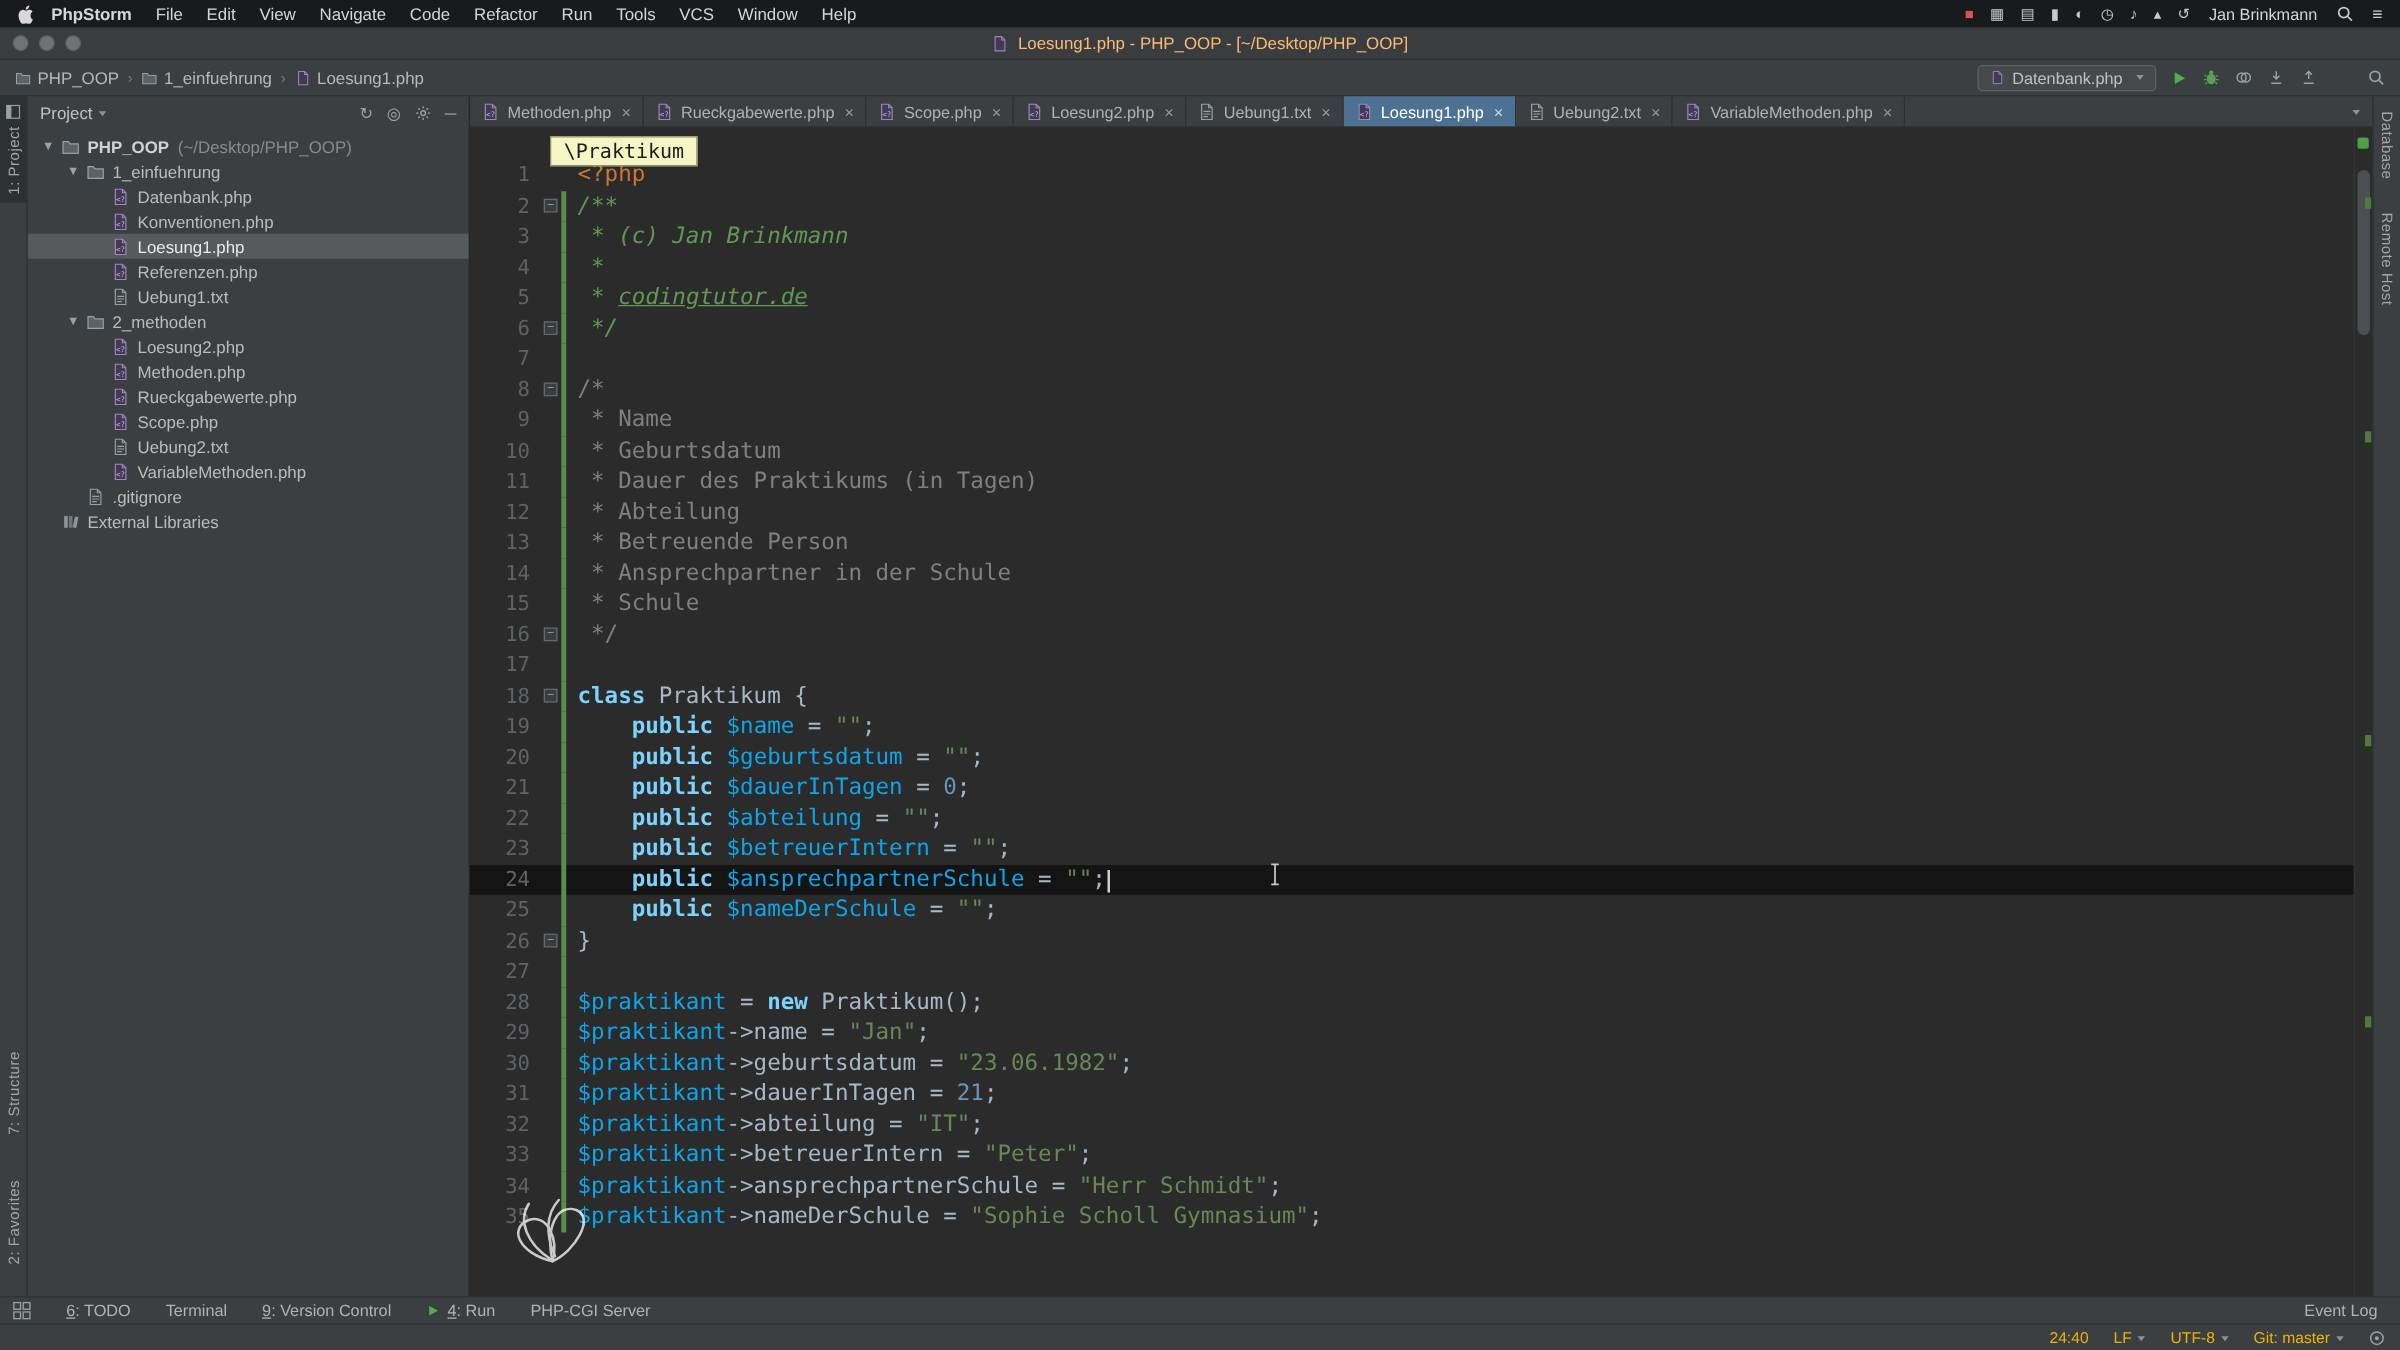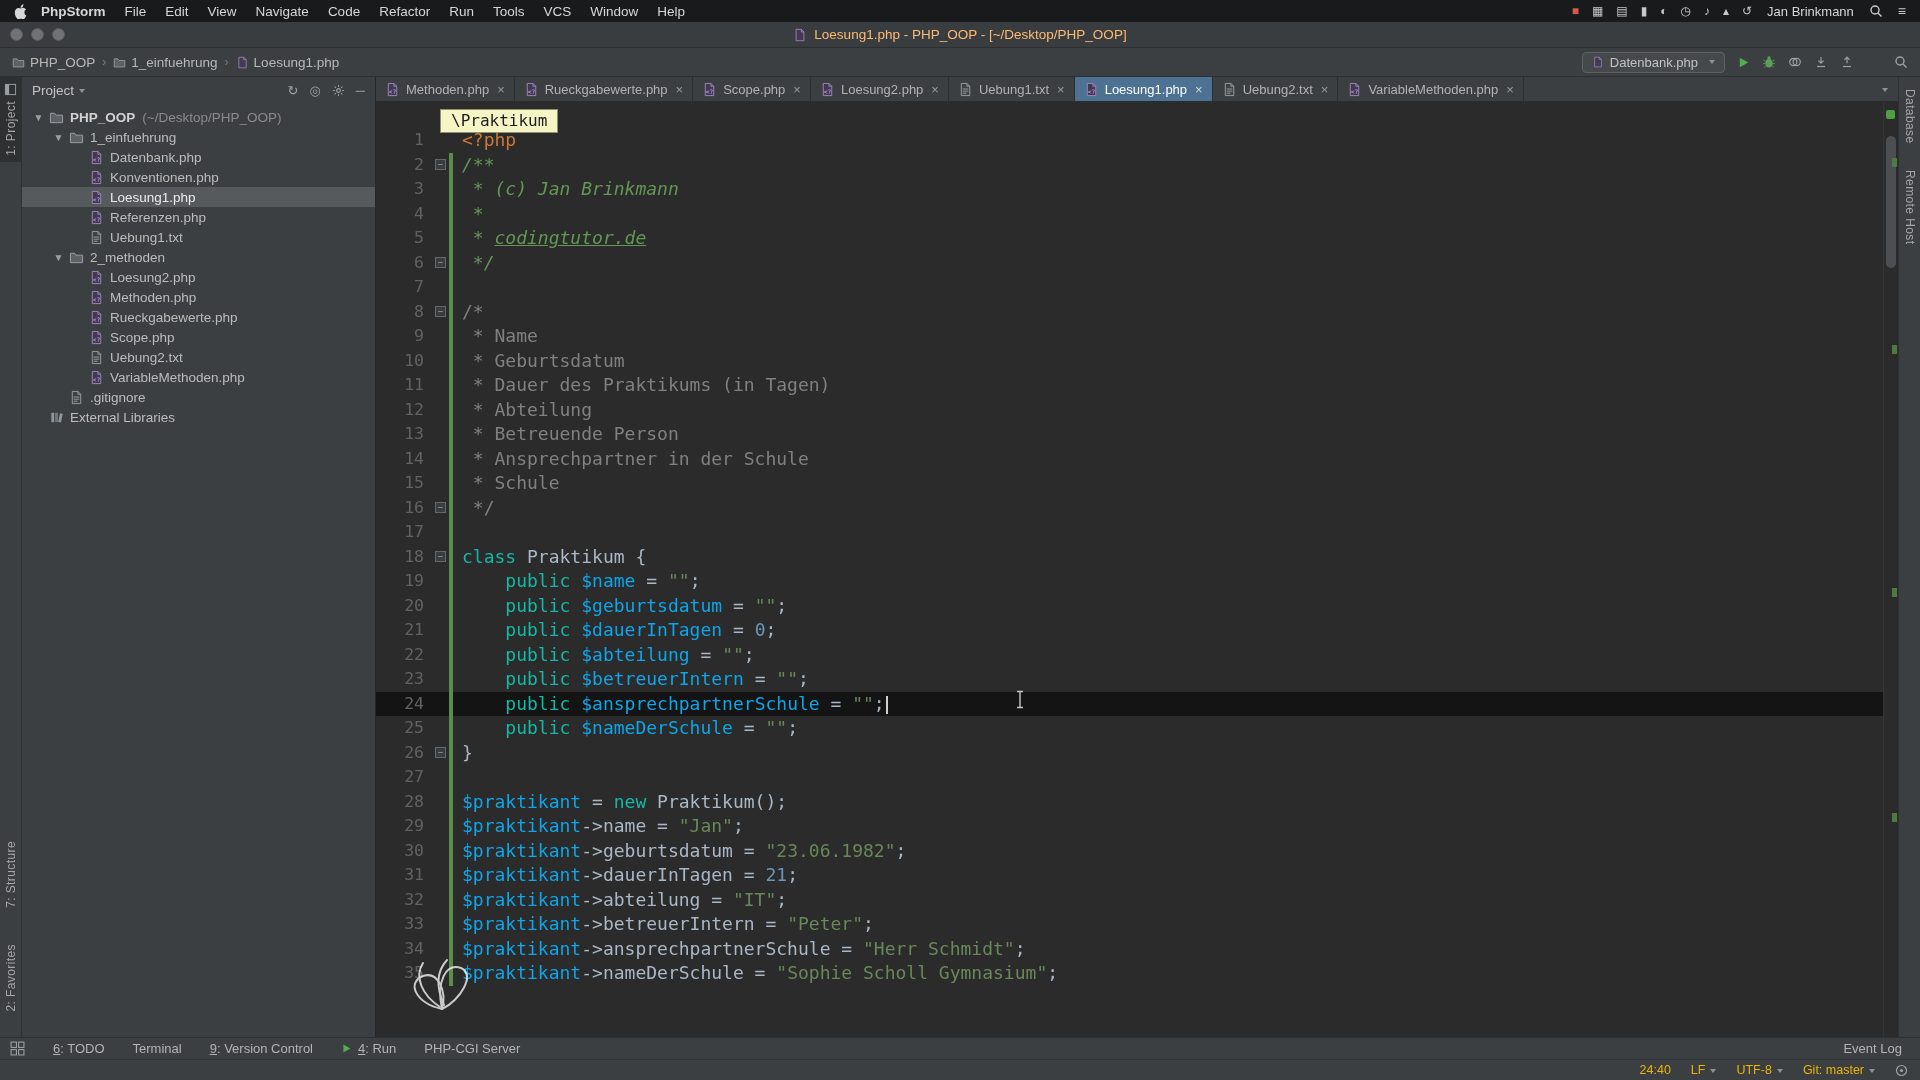--- a/index.html
+++ b/index.html
@@ -83,21 +83,21 @@
   .code-row { display:flex; height:24.5px; line-height:24.5px; white-space:pre; }
   .code-row.hl { background:#141414; }
   .ln { width:56px; text-align:right; color:#606366; font-size:16.5px; padding-right:8px; flex:none; }
   .fold { width:17px; flex:none; display:flex; align-items:center; justify-content:center; }
   .fold-box { width:11px; height:11px; border:1px solid #65696b; color:#9a9a9a; background:#3a3d3f;
               font-size:9px; line-height:9px; display:flex; align-items:center; justify-content:center; }
   .strip { width:4px; flex:none; }
   .strip.chg { background:#5a8c4c; }
   .code-text { padding-left:9px; flex:1; color:#a9b7c6; }
   .tk-tag { color:#cc7832; }
-  .tk-kw { color:#14b8a6; font-weight:normal; }
+  .tk-kw { color:#7dd3fc; font-weight:bold; }
   .tk-doc { color:#629755; font-style:italic; }
   .tk-doclink { color:#629755; font-style:italic; text-decoration:underline; }
   .tk-cmt { color:#808080; }
   .tk-str { color:#6a8759; }
   .tk-num { color:#6897bb; }
   .tk-var { color:#0ea5e9; }
   .tk-txt { color:#a9b7c6; }
   .caret { display:inline-block; width:2px; height:18px; background:#d0d0d0; vertical-align:text-bottom; margin-left:1px; }
 
   #editor-hint { position:absolute; top:7px; left:64px; z-index:6; background:#f5f5c6;

